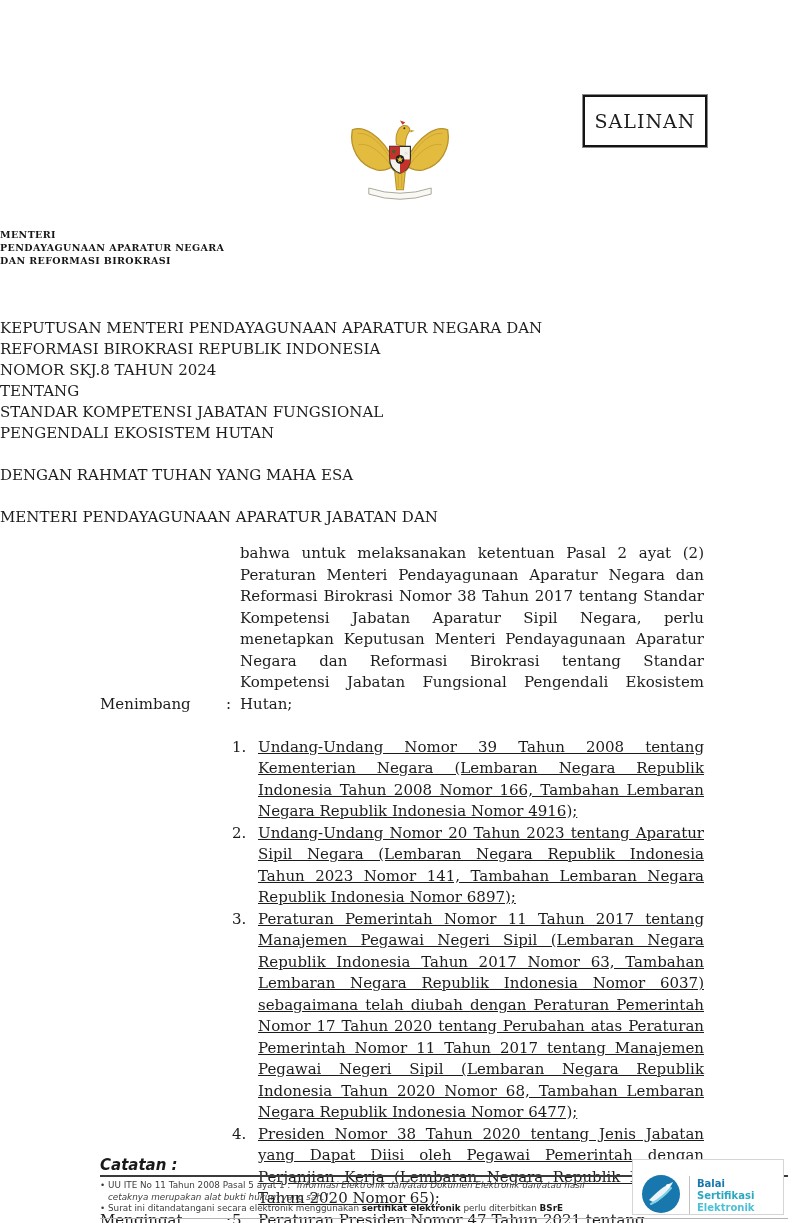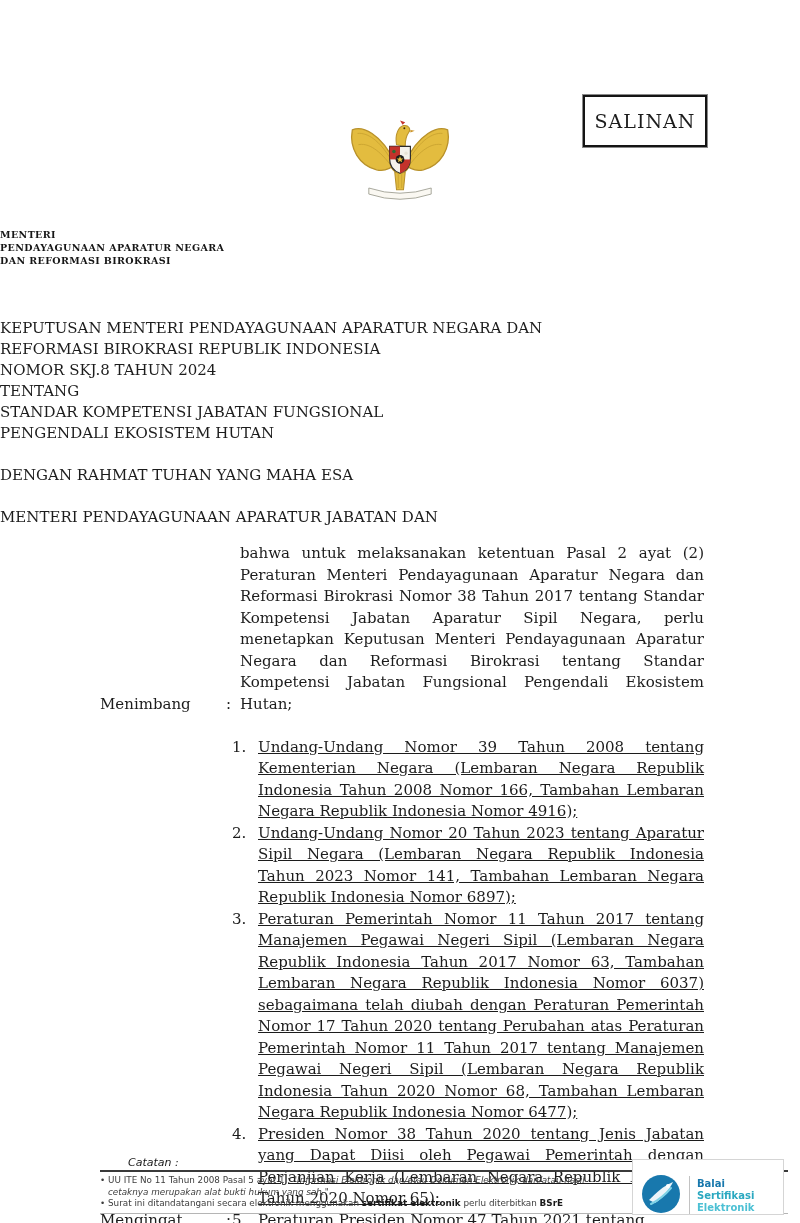--- a/index.html
+++ b/index.html
@@ -75,22 +75,22 @@
   .num-text { flex: 1 1 auto; text-align: justify; text-decoration: underline; }
 
   
   .footer {
     position: absolute;
     left: 100px; top: 1156px;
     width: 688px;
     font-family: "DejaVu Sans", "Liberation Sans", sans-serif;
   }
   .footer-label {
-    font-weight: normal; font-style: italic;
-    font-size: 11px; color: #1a1a1a; margin-left: 28px;
+    font-weight: bold; font-style: italic;
+    font-size: 15px; color: #1a1a1a;
   }
   .footer-rule { border-top: 2px solid #3a3a3a; margin: 1px 0 3px 0; }
   .footer-bottom-rule { border-top: 1px solid #b5b5b5; margin-top: 3px; }
   .footer-notes { width: 520px; font-size: 8.8px; line-height: 11.5px; color: #3d3d3d; }
   .footer-note { display: flex; }
   .footer-note .bullet { width: 8px; flex: 0 0 8px; }
   .footer-note .nbody { flex: 1; }
   .footer-note .italic { font-style: italic; }
   .footer-note .bold { font-weight: bold; color: #1a1a1a; }
 

